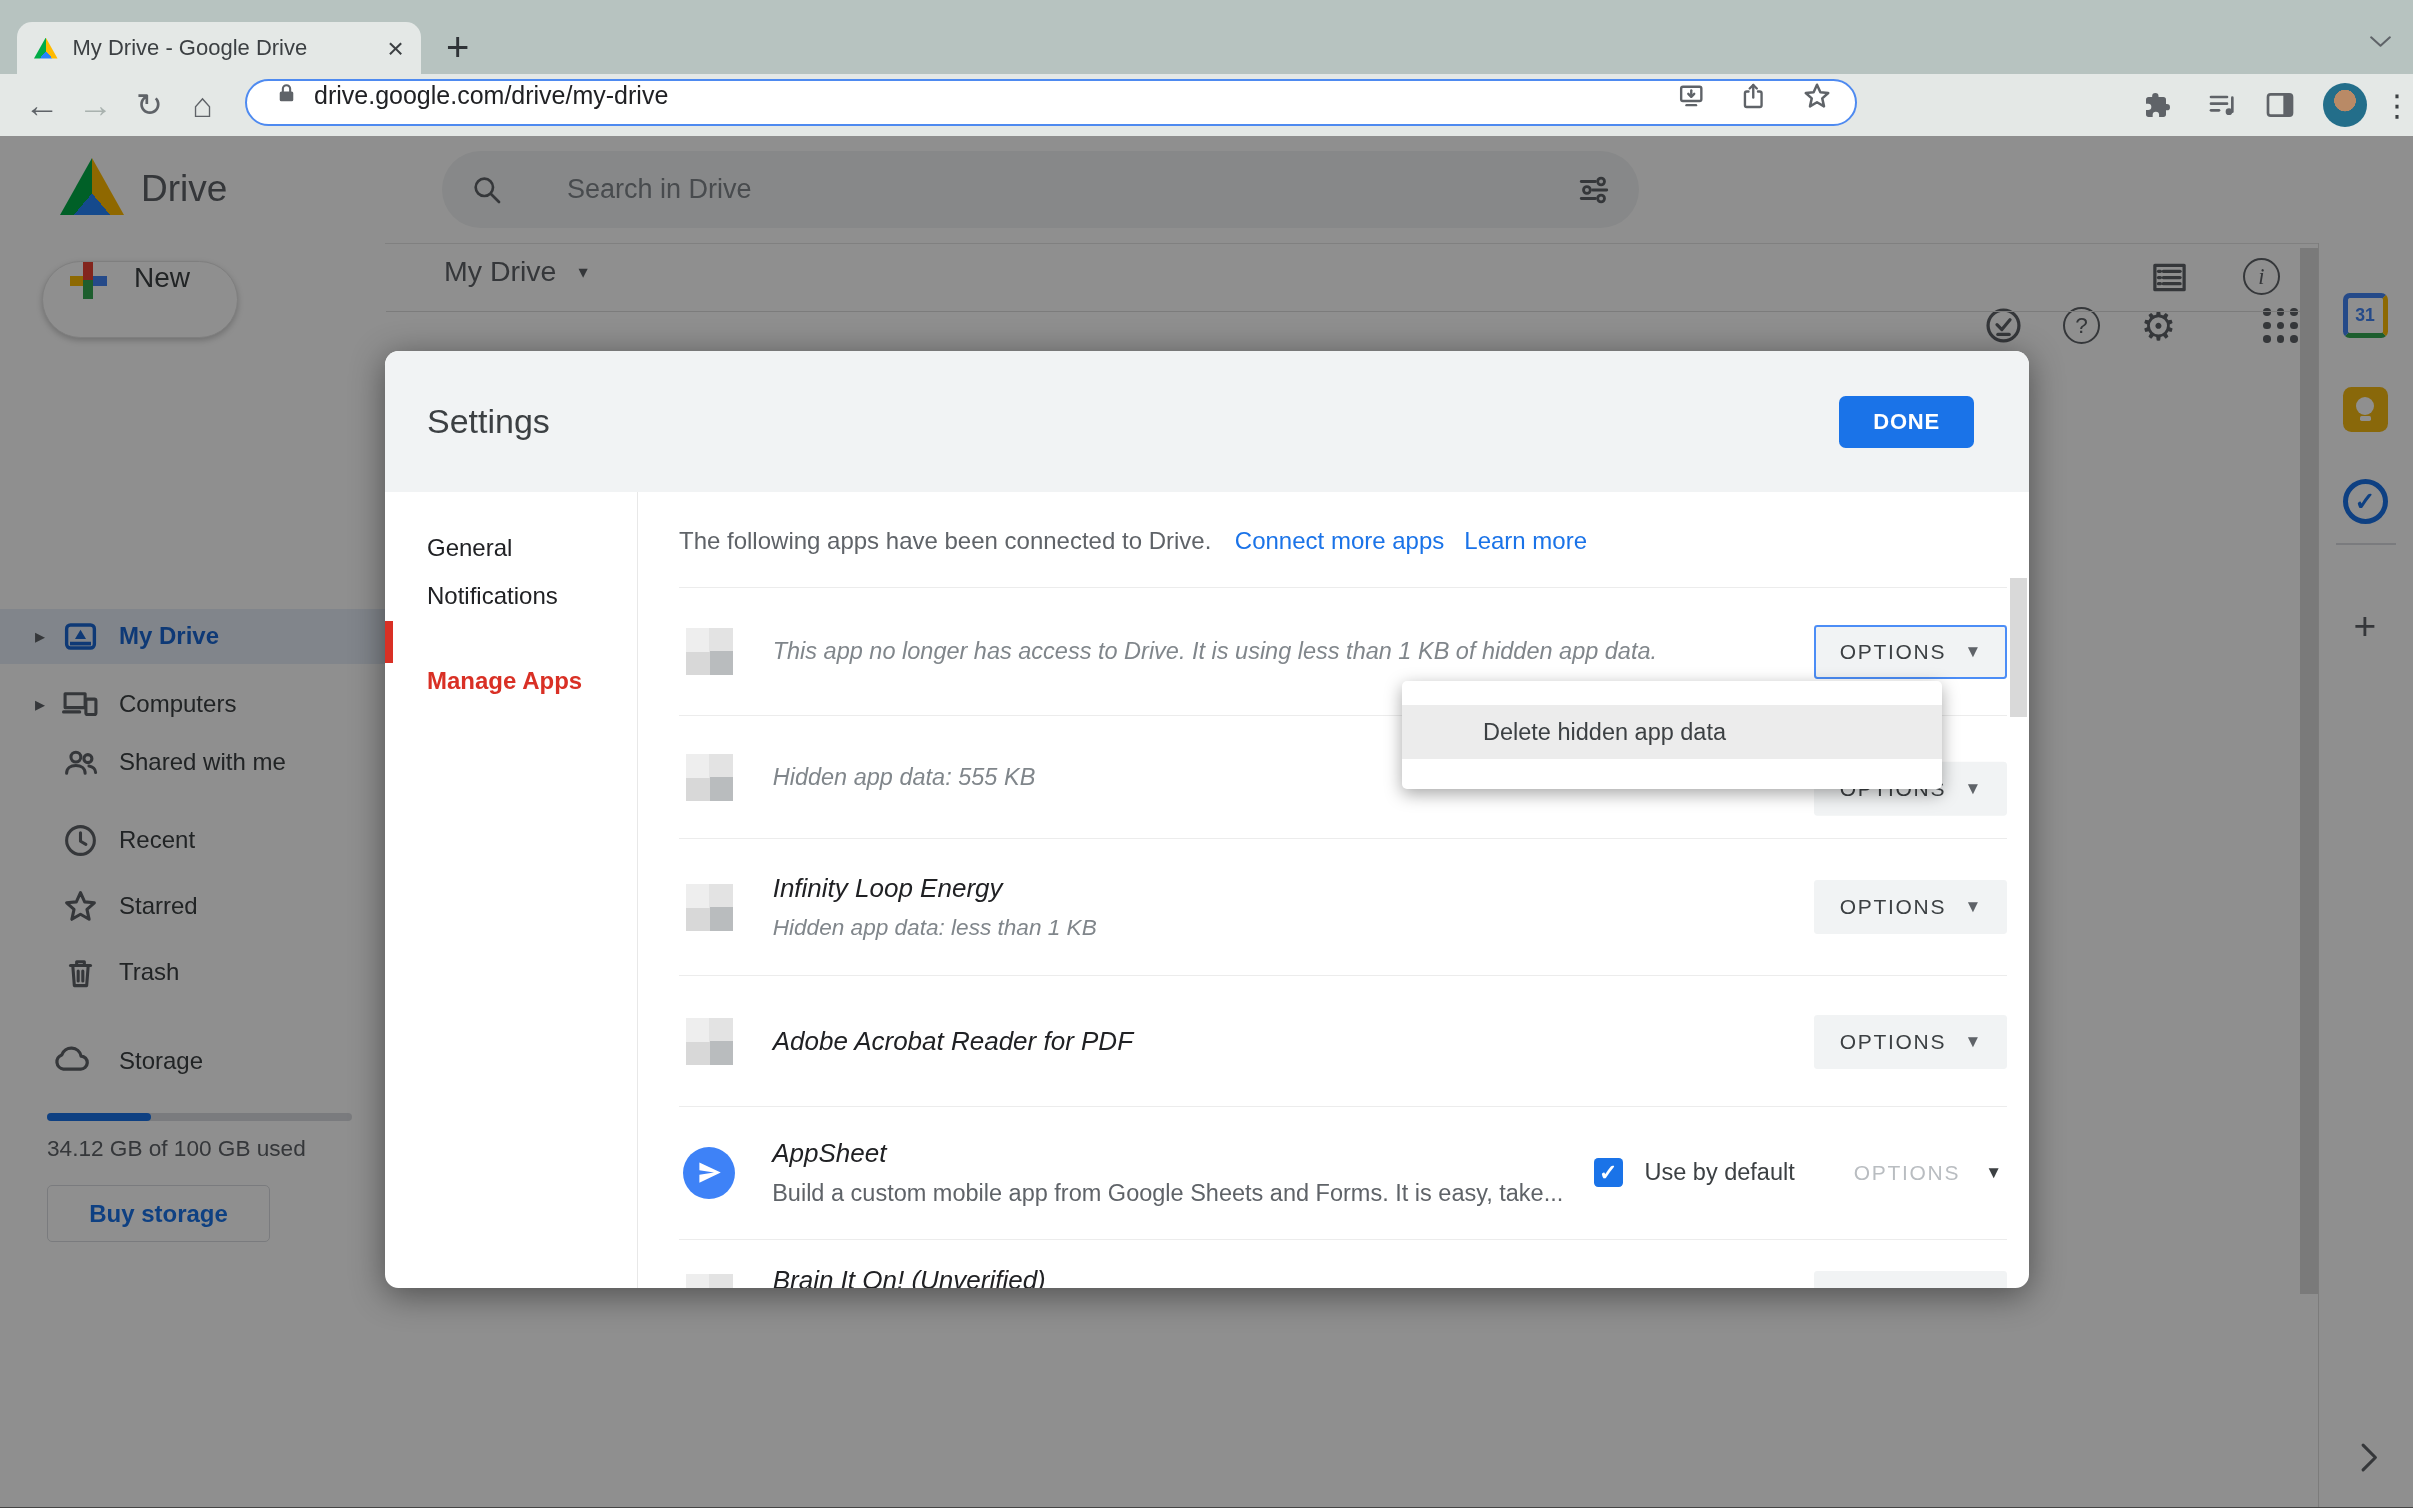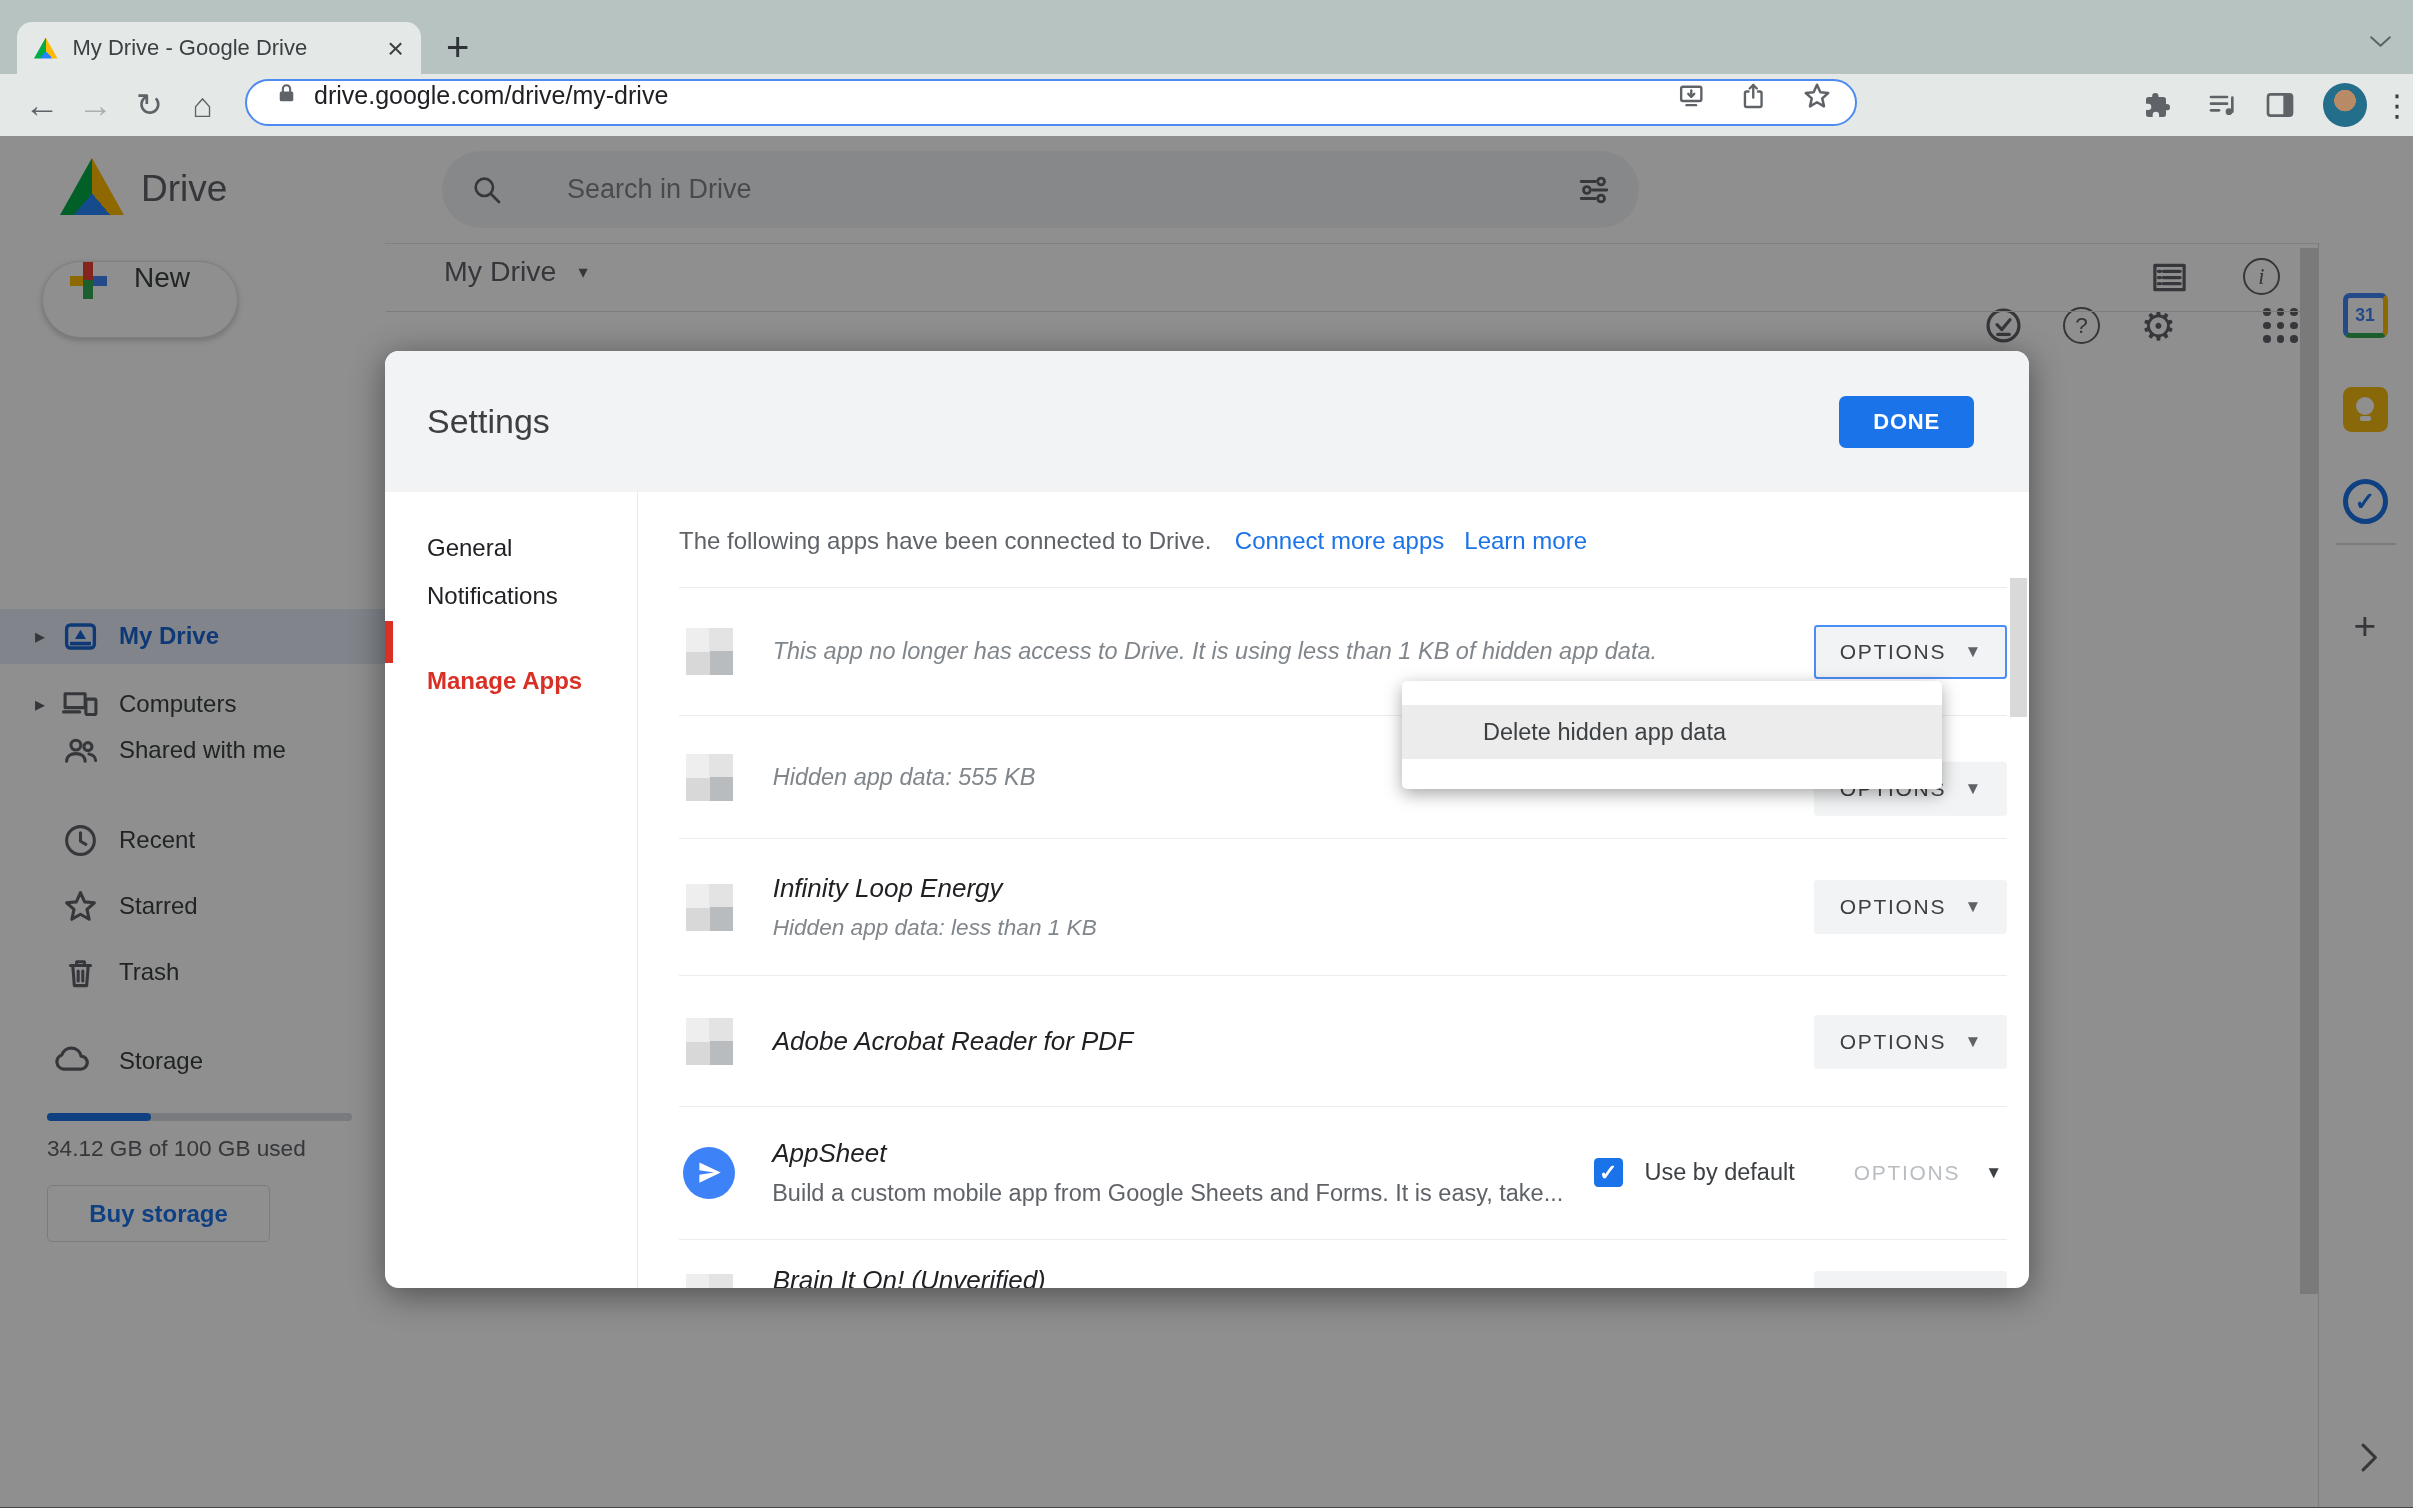--- a/index.html
+++ b/index.html
@@ -319,21 +319,21 @@
       <span class="nav-arrow">▸</span>
       <span class="nav-icon">
         <svg width="37" height="37" viewBox="0 0 24 24" class="si" stroke-width="2.2">
             <rect x="2" y="5" width="13" height="9"></rect>
             <line x1="1" y1="16.8" x2="11.5" y2="16.8"></line>
             <rect x="15.5" y="8.5" width="6.5" height="10" rx="1"></rect>
           </svg>
       </span>
       <span class="nav-label">Computers</span>
     </div>
-    <div class="nav-item" style="top:480px;padding-left:24px;">
+    <div class="nav-item" style="top:492px;padding-left:24px;">
       <span class="nav-icon">
         <svg width="37" height="37" viewBox="0 0 24 24" class="si" stroke-width="2.2">
             <circle cx="9" cy="8.5" r="3.2"></circle>
             <path d="M3 19c0-3.3 2.7-5 6-5s6 1.7 6 5"></path>
             <circle cx="16.8" cy="9.5" r="2.6"></circle>
             <path d="M17.5 14.3c2.3.4 4.3 1.9 4.3 4.2"></path>
           </svg>
       </span>
       <span class="nav-label">Shared with me</span>
     </div>

